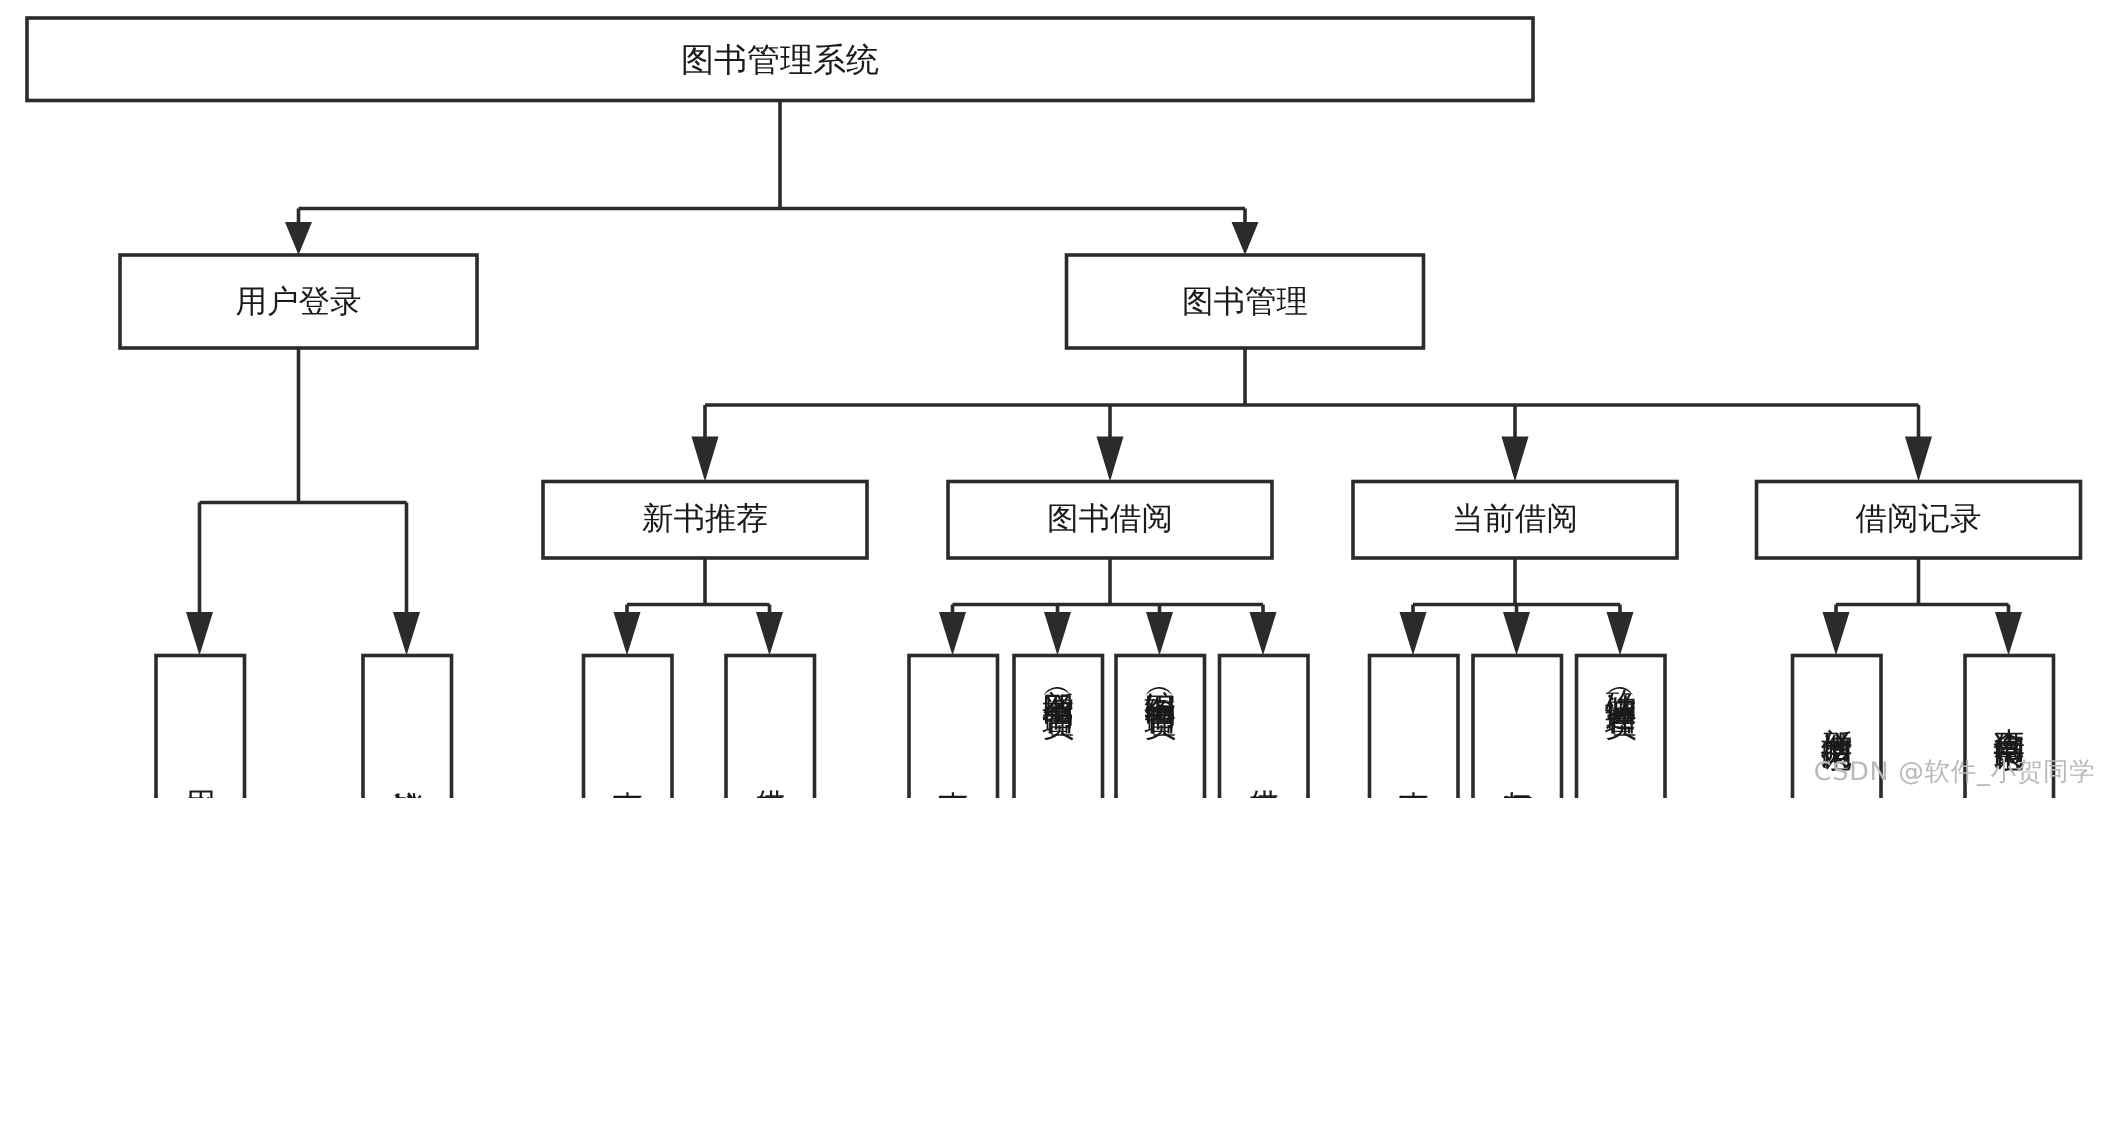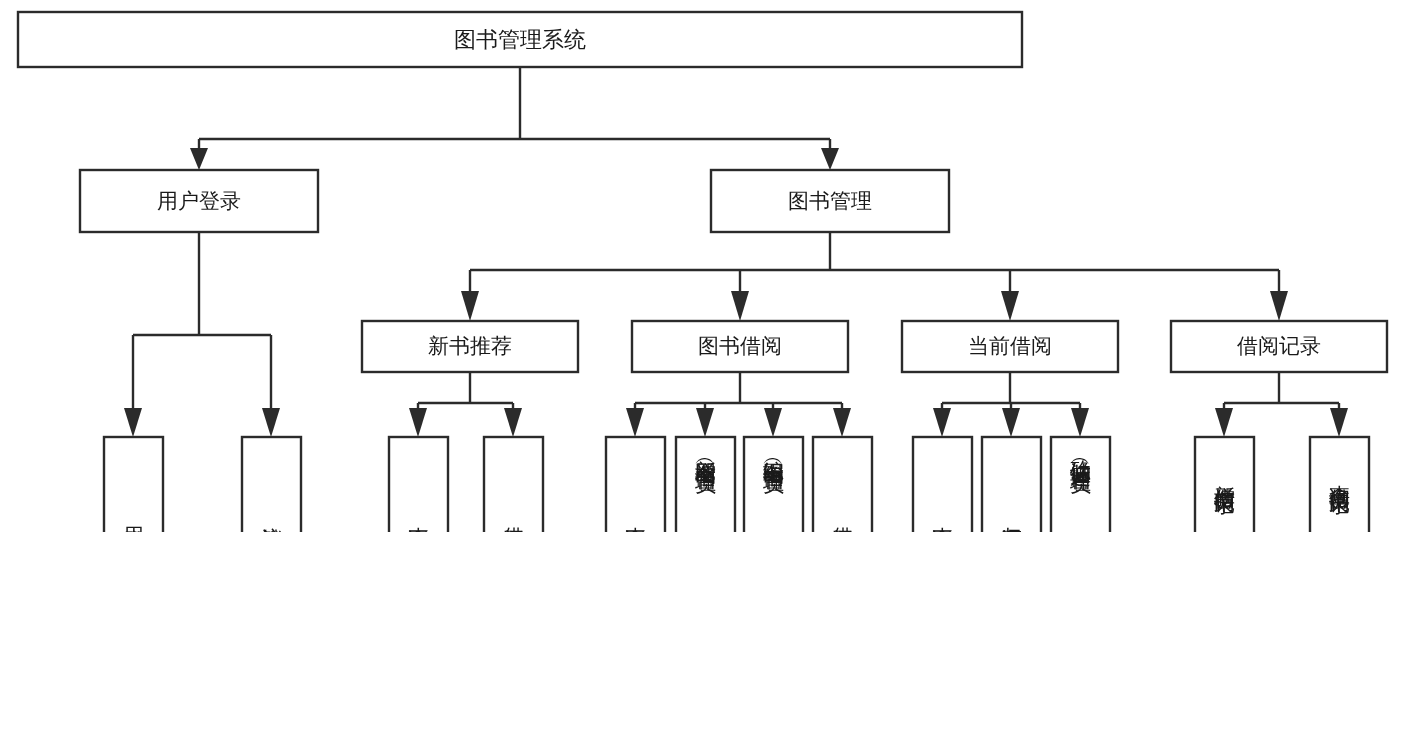--- a/index.html
+++ b/index.html
@@ -246,14 +246,15 @@
     <span class="vlabel">确认归还（管理员）</span>
   </div>
 
   <div class="vlabel-wrap" style="left:1195px; top:468px; width:59px; height:265px;">
     <span class="vlabel">新增借阅记录</span>
   </div>
   <div class="vlabel-wrap" style="left:1310px; top:468px; width:59px; height:265px;">
     <span class="vlabel">查询借阅记录</span>
   </div>
 
+  <div id="watermark">CSDN @软件_小贺同学</div>
 
 </div>
 
 </body></html>

